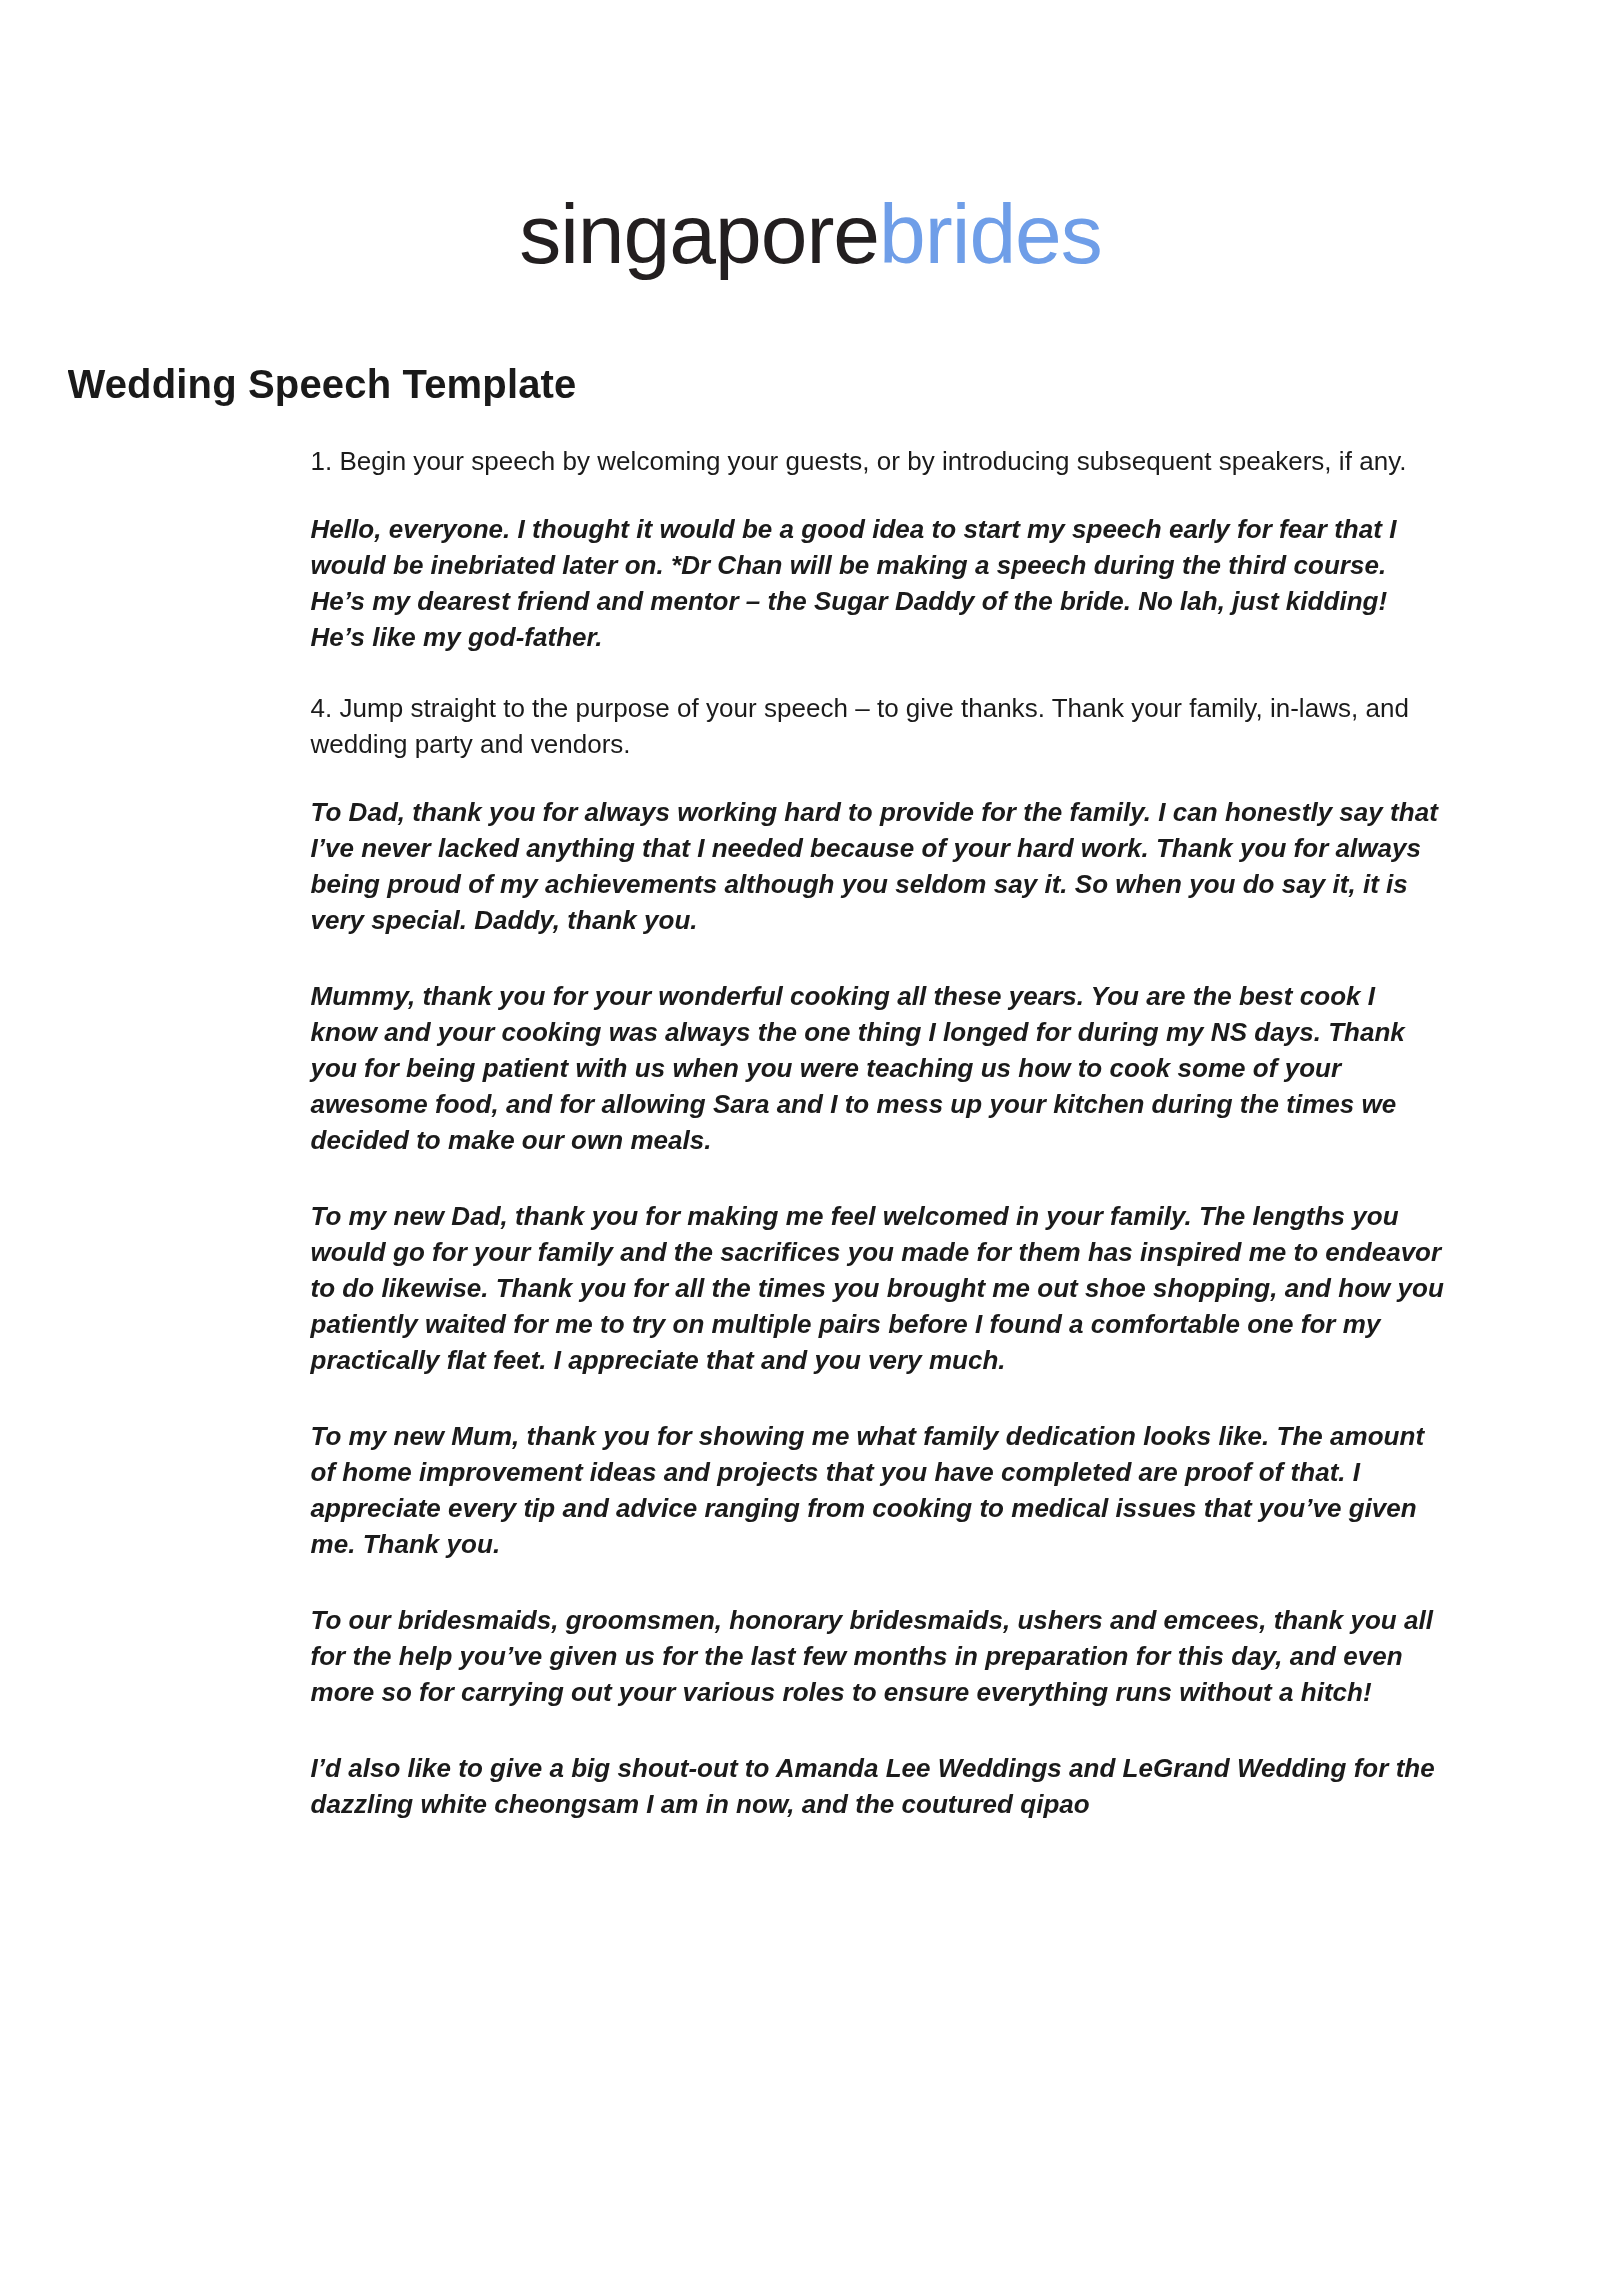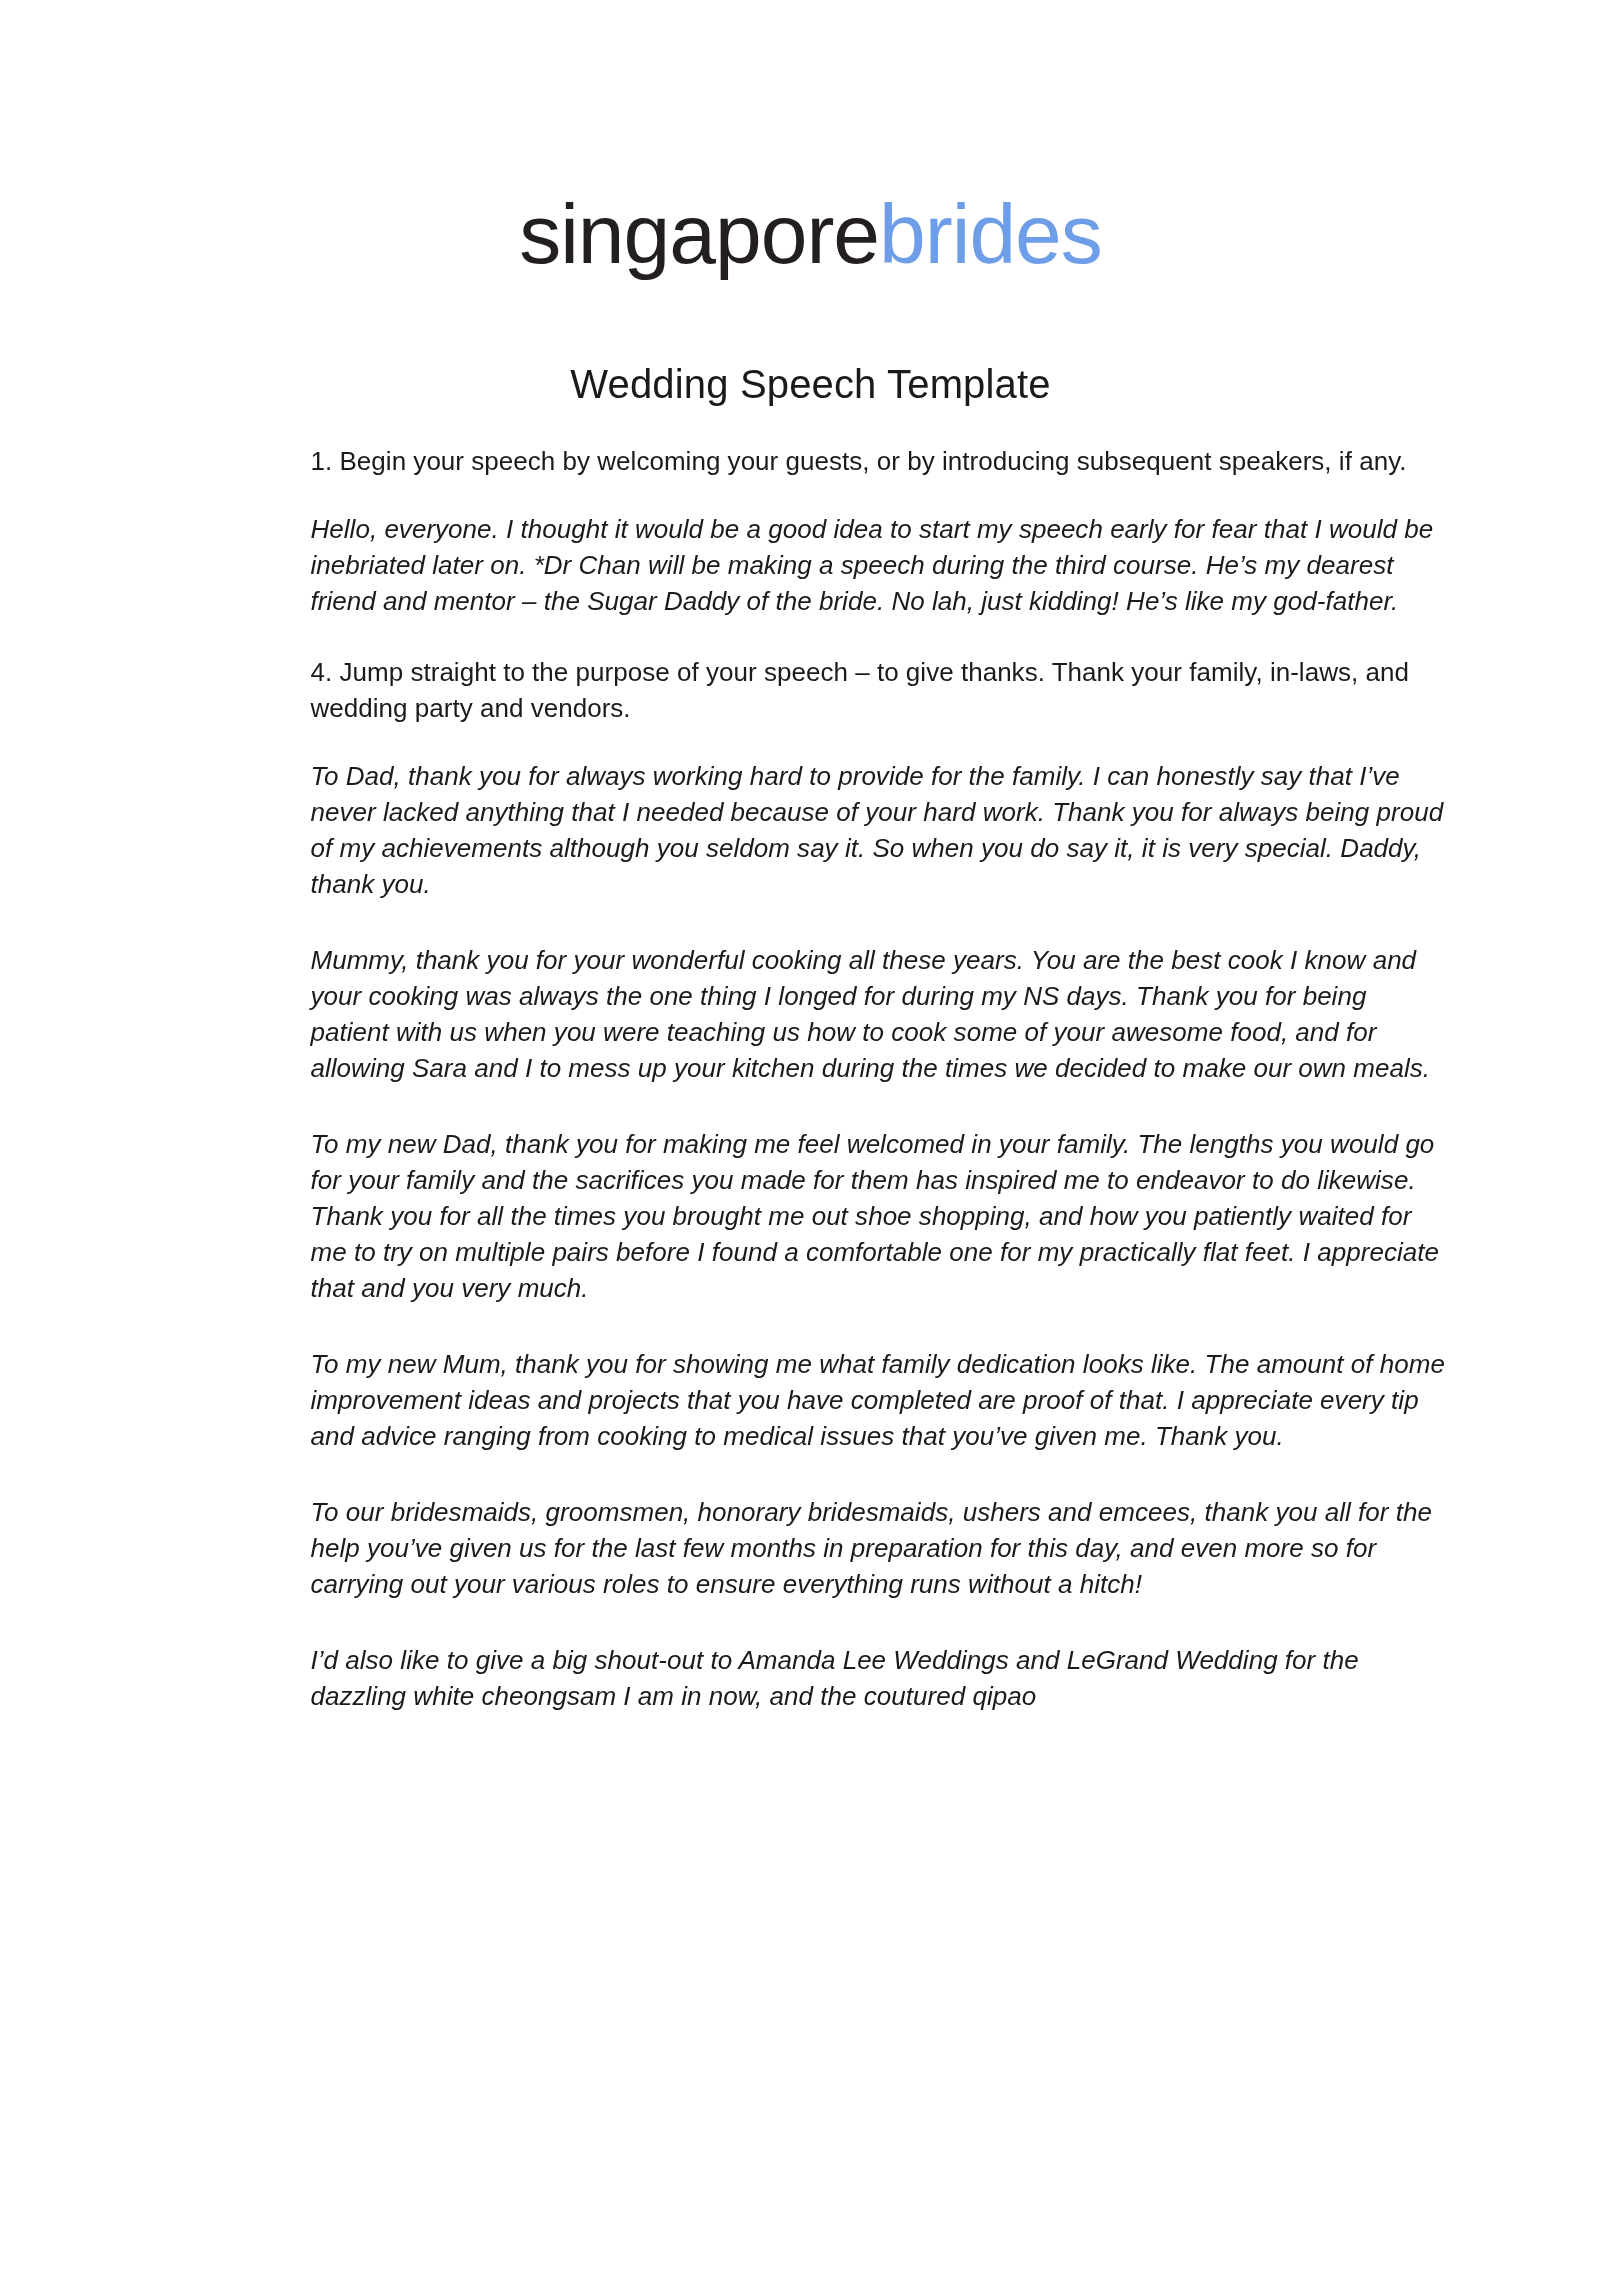--- a/index.html
+++ b/index.html
@@ -54,23 +54,22 @@
     color: #6f9ee8;
     font-weight: 100;
   }
 
   
   .doc-title {
     position: absolute;
     top: 345px;
     left: 0;
     width: 100%;
-    text-align: center;
     font-size: 40px;
-    font-weight: 400;
+    font-weight: 700;
     letter-spacing: 0.004em;
     color: #1a1a1a;
     line-height: 1.2;
     margin-top: 15px;
   }
 
   
   .content {
     position: absolute;
     top: 443px;
@@ -86,21 +85,21 @@
     margin: 0;
   }
 
   .block.instruction {
     font-style: normal;
     font-weight: 400;
   }
 
   .block.example {
     font-style: italic;
-    font-weight: 400;
+    font-weight: 700;
   }
 
   
   .block + .block {
     margin-top: 33px;
   }
   .block.instruction + .block.example {
     margin-top: 32px;
   }
   .block.example + .block.instruction {

